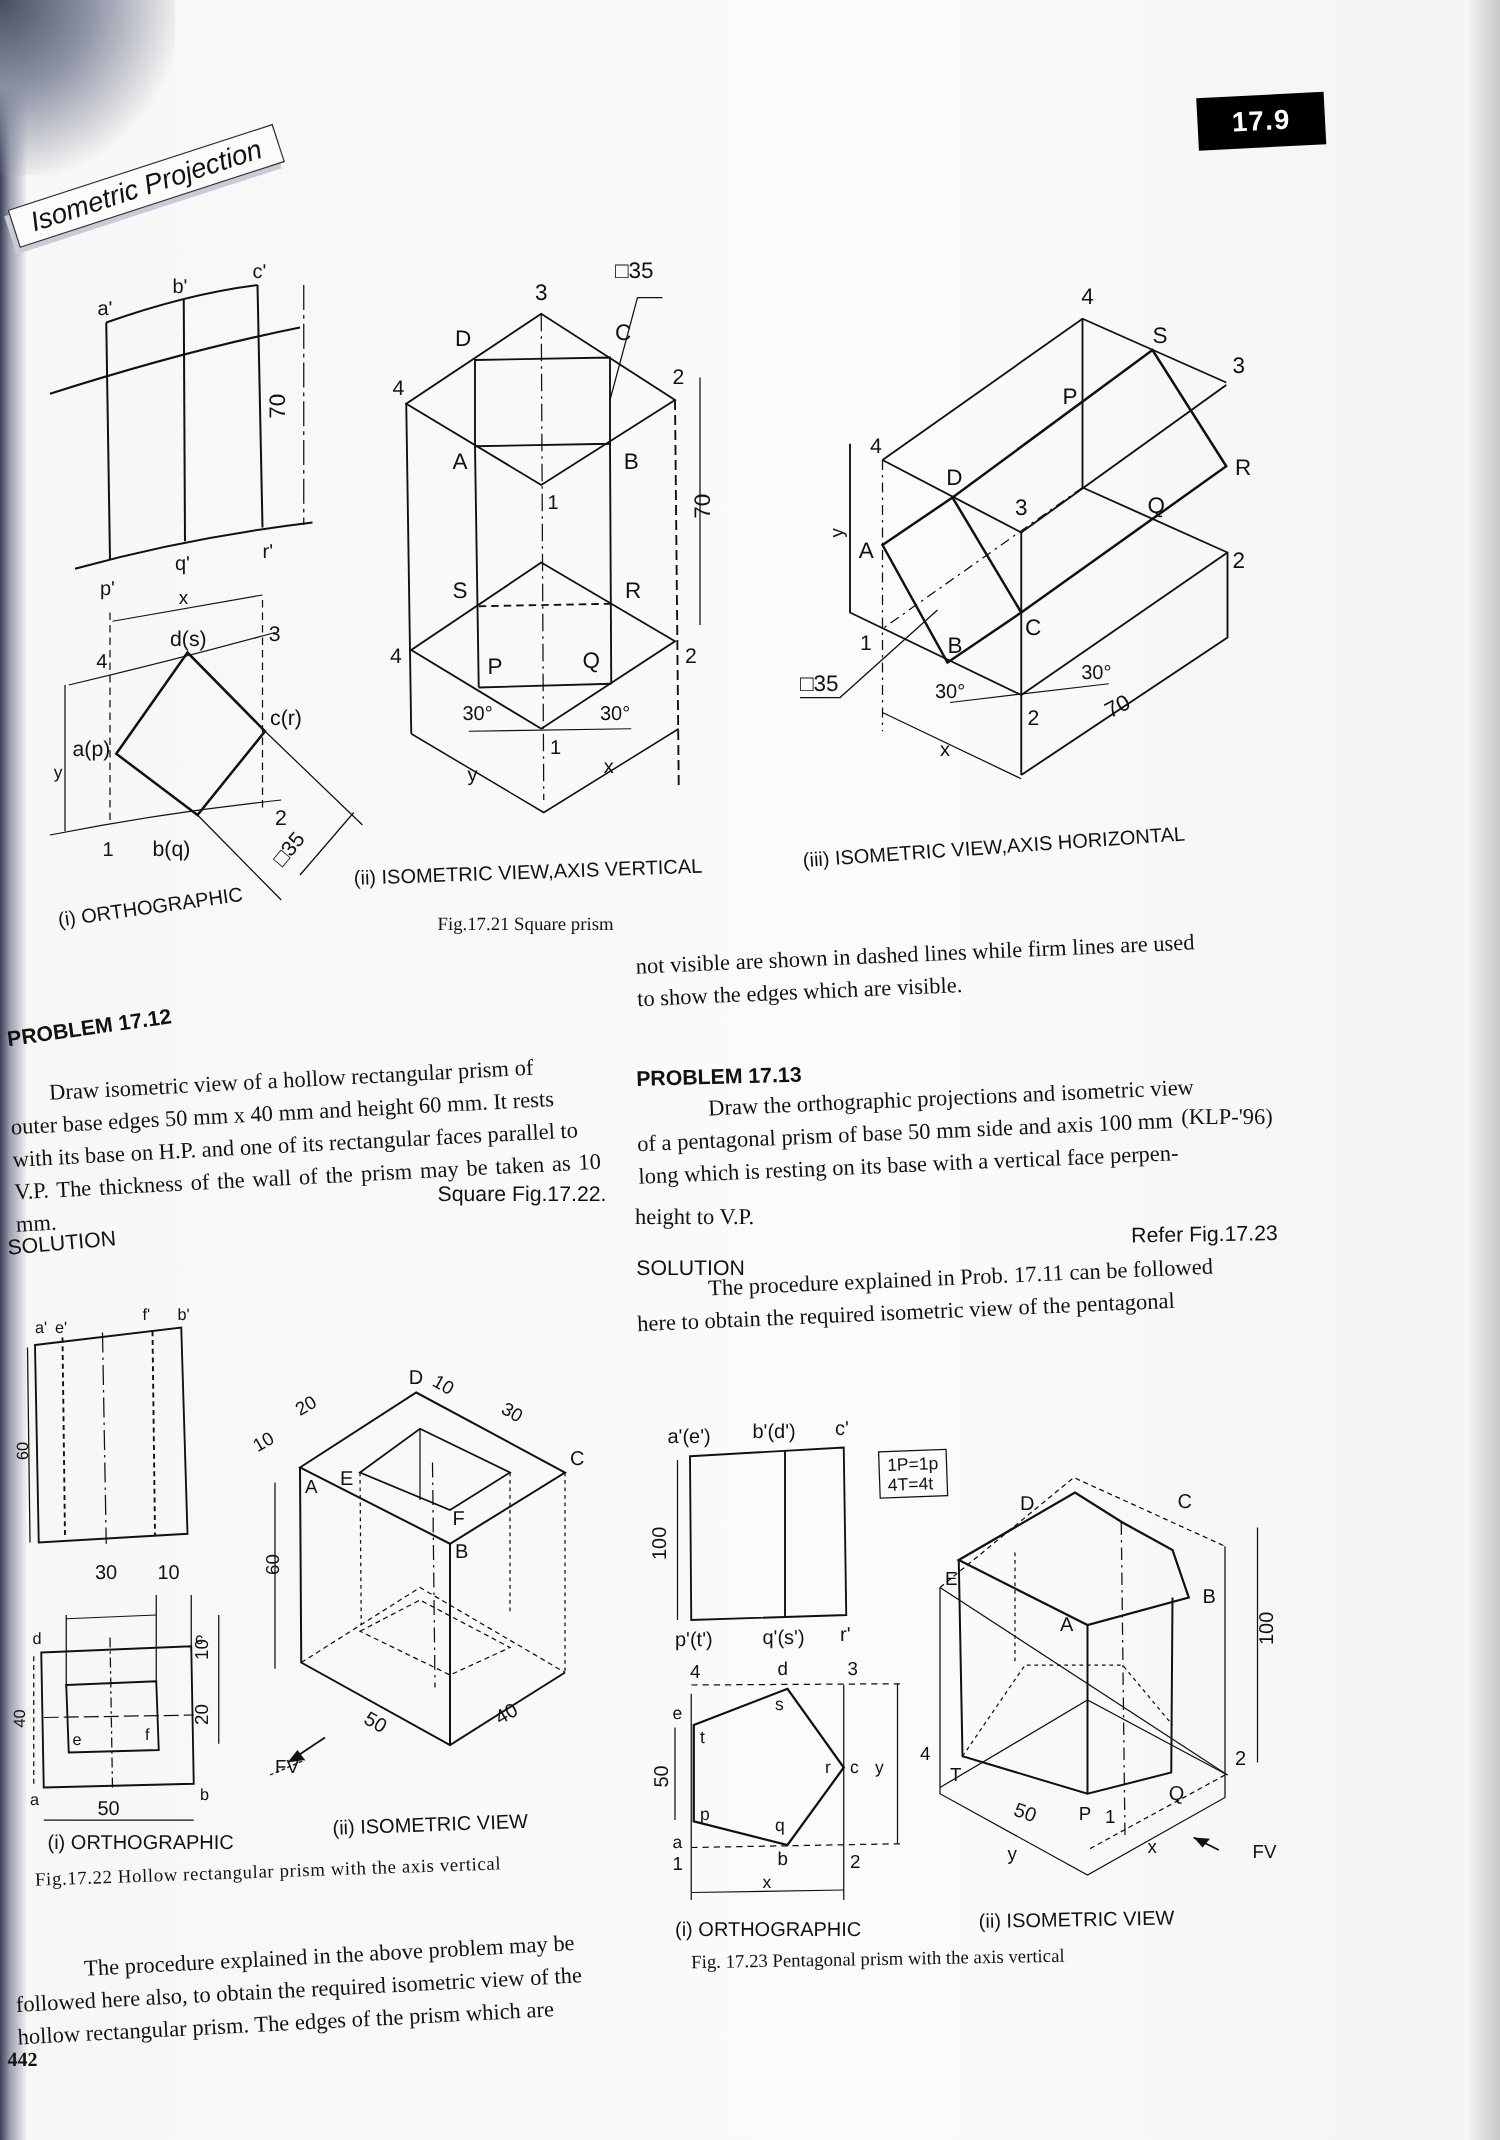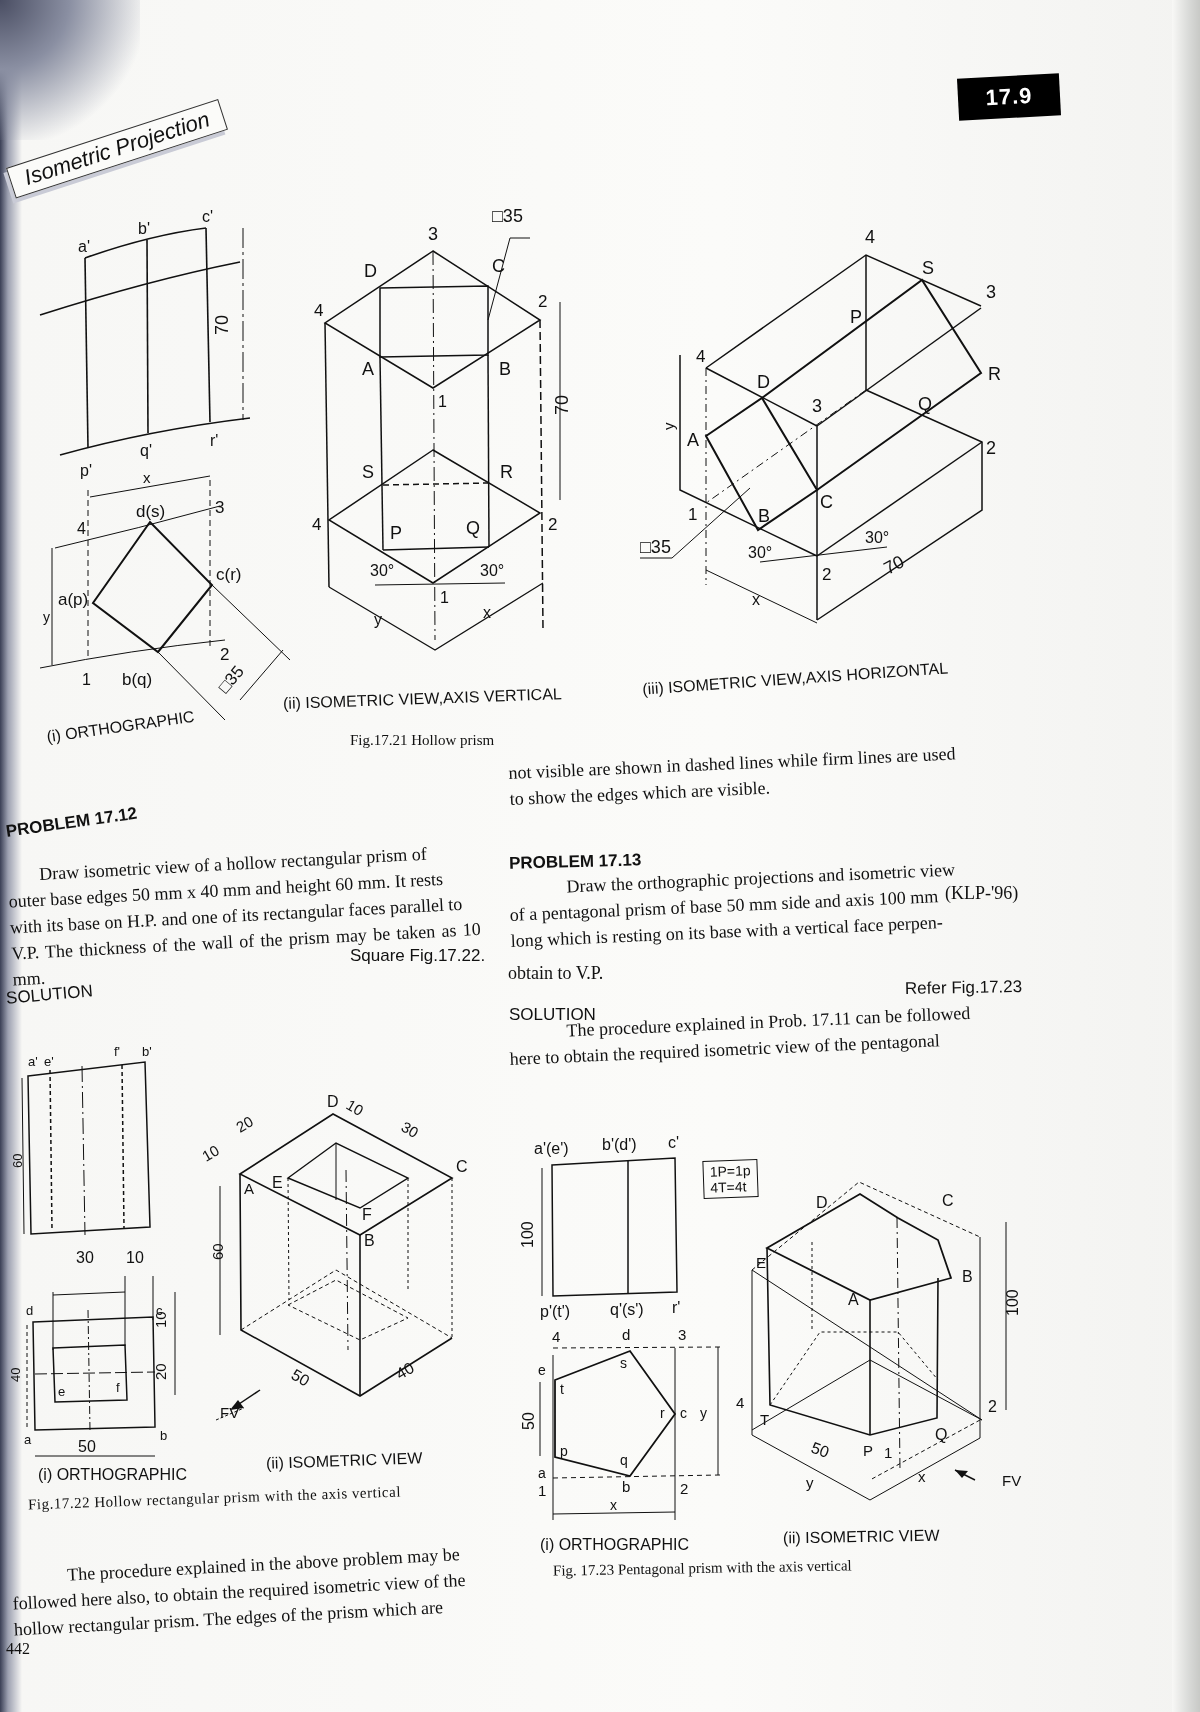--- a/index.html
+++ b/index.html
@@ -44,21 +44,21 @@
     position:absolute; font-size:18px; line-height:26px;
   }
   .txt p { margin:0; }
   .prob-head {
     position:absolute; font-family:"Liberation Sans", sans-serif; font-weight:bold; font-size:17px;
   }
   .sol-head {
     position:absolute; font-family:"Liberation Sans", sans-serif; font-size:17px;
   }
   .refer { position:absolute; font-family:"Liberation Sans", sans-serif; font-size:17px; }
-  .pageno { position:absolute; left:6px; top:1640px; font-size:16px; font-weight:normal; }
+  .pageno { position:absolute; left:6px; top:1640px; font-size:16px; font-weight:bold; }
 </style>
 </head>
 <body>
 
 <div class="page">
   <div class="corner-shadow"></div>
   <div class="right-edge"></div>
 
   <div class="badge">17.9</div>
   <div class="section-title">Isometric Projection</div>
@@ -179,21 +179,21 @@
     <text x="148" y="338" font-size="16">30°</text>
     <text x="265" y="323" font-size="16">30°</text>
     <text x="222" y="360" font-size="17">2</text>
     <text x="288" y="355" font-size="18" transform="rotate(-28 288 355)">70</text>
     <text x="152" y="385" font-size="16">x</text>
   </svg>
 
   <div class="cap" style="left:46px;top:718px;transform:rotate(-8deg)">(i)  ORTHOGRAPHIC</div>
   <div class="cap" style="left:283px;top:690px;transform:rotate(-2deg)">(ii)  ISOMETRIC VIEW,AXIS VERTICAL</div>
   <div class="cap" style="left:642px;top:670px;transform:rotate(-4deg)">(iii)  ISOMETRIC VIEW,AXIS HORIZONTAL</div>
-  <div class="figcap" style="left:350px;top:732px">Fig.17.21  Hollow prism</div>
+  <div class="figcap" style="left:350px;top:732px">Fig.17.21  Square prism</div>
 
   <div class="prob-head" style="left:6px;top:822px;transform:rotate(-8deg);transform-origin:left">PROBLEM 17.12</div>
   <div class="txt" style="left:6px;top:838px;width:470px;transform:rotate(-3deg);transform-origin:right top;text-align:justify">
     <p style="padding-left:32px">Draw isometric view  of a hollow rectangular prism of</p>
     <p>outer base edges 50 mm x 40 mm and height 60 mm.  It rests</p>
     <p>with its base on H.P. and one of its rectangular faces parallel to</p>
     <p>V.P. The thickness of the wall of the prism may be taken as 10 mm.</p>
   </div>
   <div class="refer" style="left:350px;top:946px">Square Fig.17.22.</div>
   <div class="sol-head" style="left:6px;top:985px;transform:rotate(-5deg)">SOLUTION</div>
@@ -288,21 +288,21 @@
     <p>to show the edges which are visible.</p>
   </div>
 
   <div class="prob-head" style="left:509px;top:852px;transform:rotate(-1.5deg)">PROBLEM 17.13</div>
   <div class="txt" style="left:508px;top:876px;width:540px;transform:rotate(-2.5deg);transform-origin:left top;text-align:justify">
     <p style="padding-left:58px">Draw the orthographic projections and isometric view</p>
     <p>of a pentagonal prism of base 50 mm side and axis 100 mm</p>
     <p>long which is resting on its base with a vertical face perpen-</p>
   </div>
   <div class="txt" style="left:945px;top:880px">(KLP-'96)</div>
-  <div class="txt" style="left:508px;top:960px">obtain to V.P.</div>
+  <div class="txt" style="left:508px;top:960px">height to V.P.</div>
   <div class="refer" style="left:905px;top:978px;transform:rotate(-1deg)">Refer Fig.17.23</div>
   <div class="sol-head" style="left:509px;top:1005px">SOLUTION</div>
   <div class="txt" style="left:508px;top:1020px;width:540px;transform:rotate(-2.5deg);transform-origin:left top;text-align:justify">
     <p style="padding-left:58px">The procedure explained in Prob. 17.11 can be followed</p>
     <p>here to obtain the required isometric view of the pentagonal</p>
   </div>
 
   <svg class="fig" style="left:520px;top:1120px" width="200" height="410" viewBox="0 0 200 410">
     <g stroke="#111" fill="none" stroke-width="1.5">
       <path d="M32 45 L155 38 L157 172 L33 176 Z"></path>

